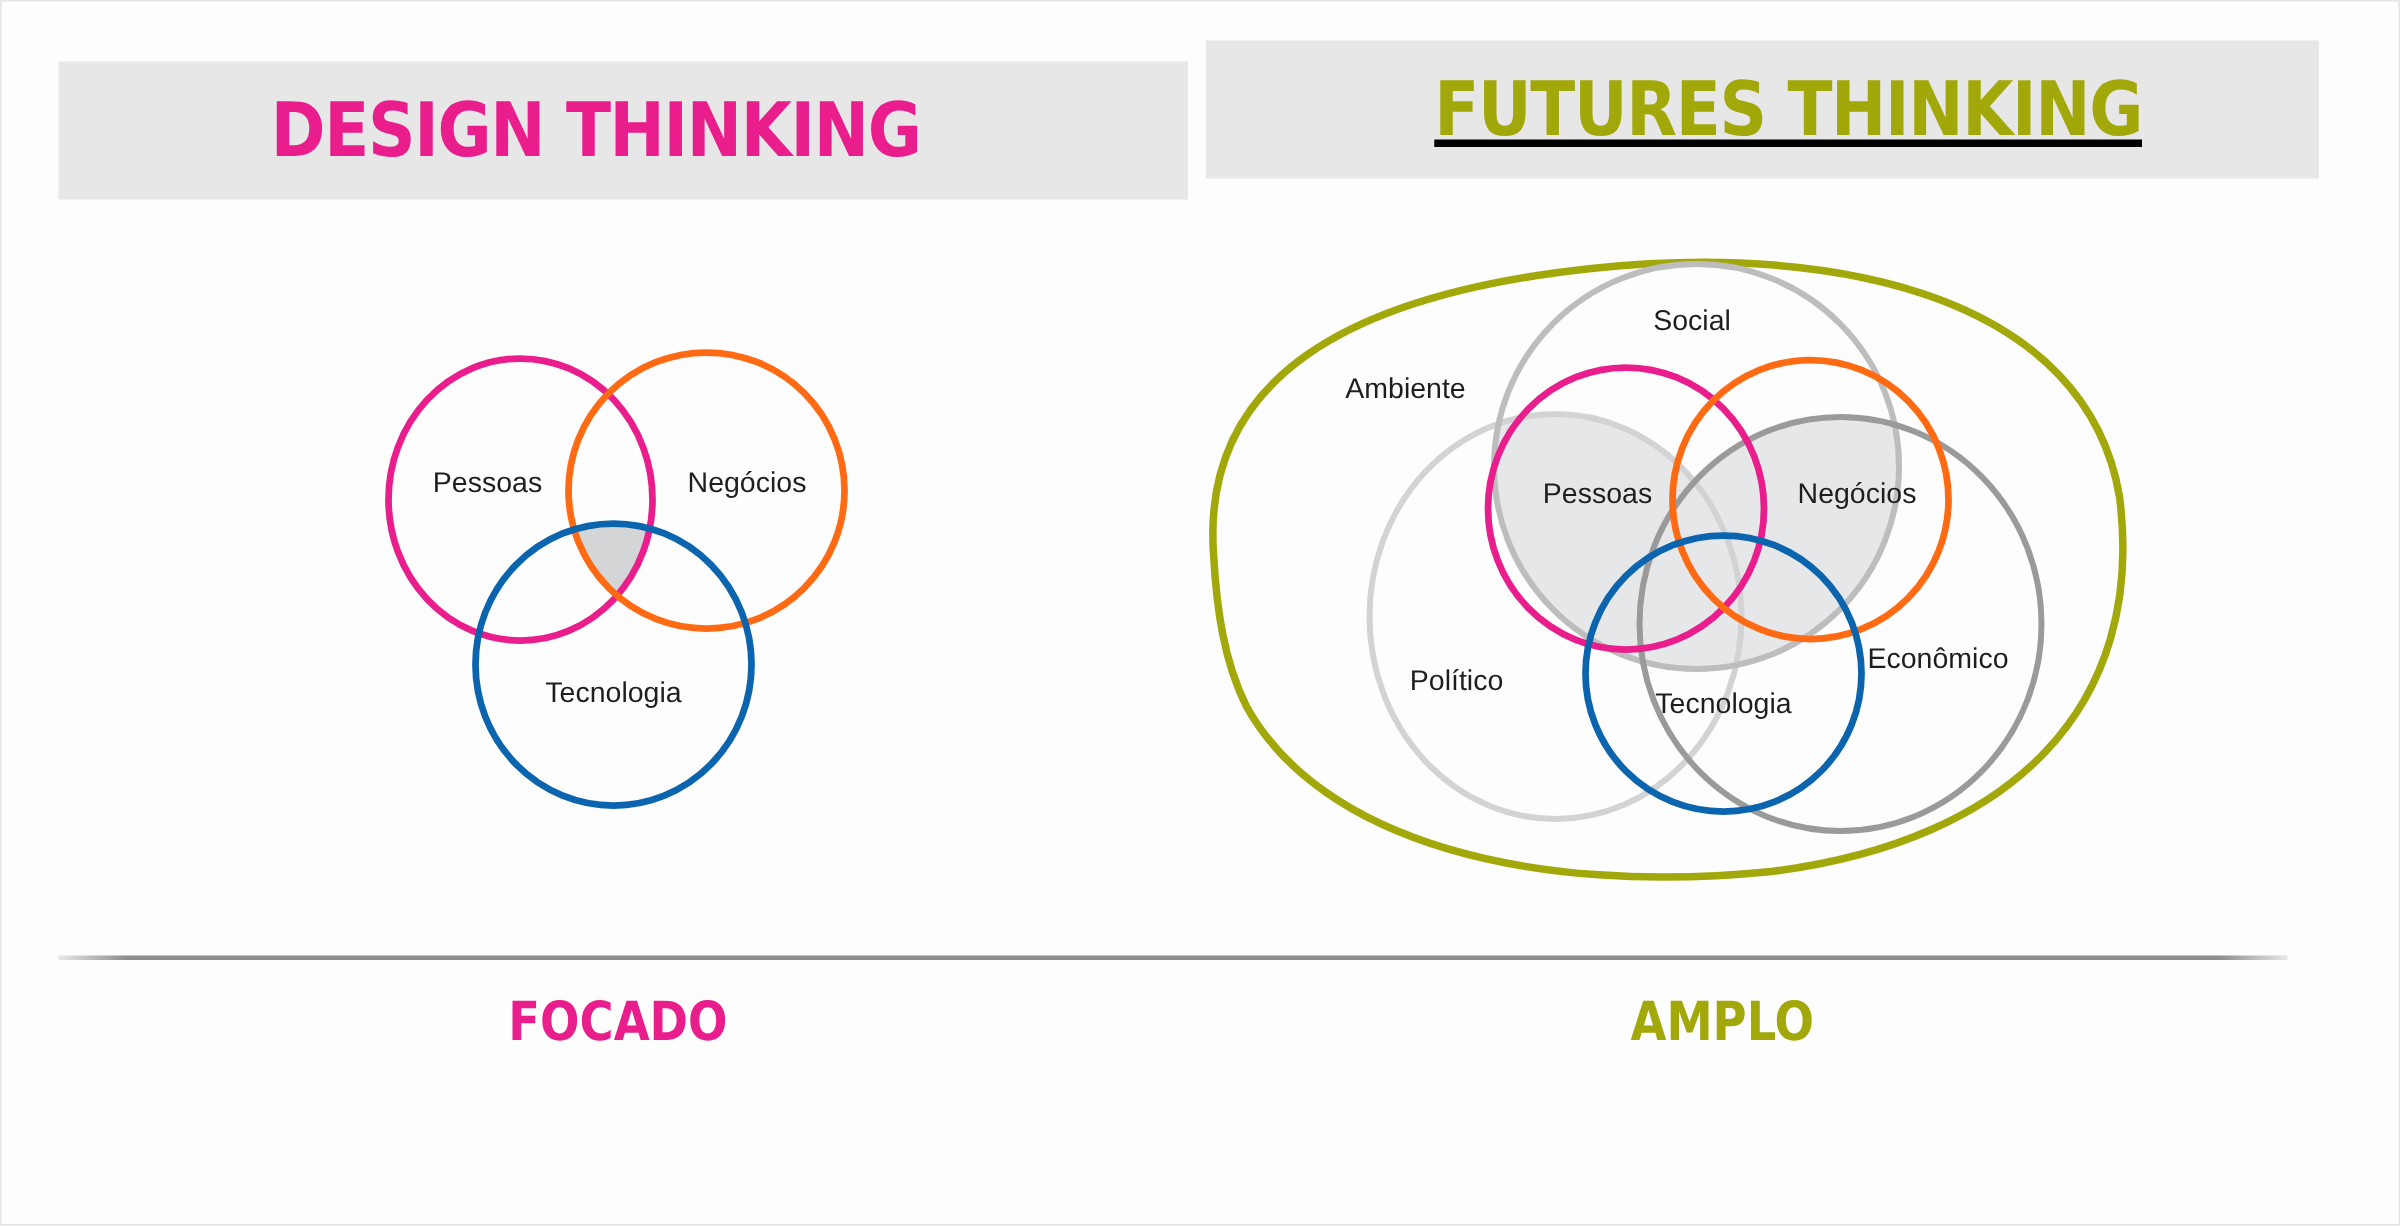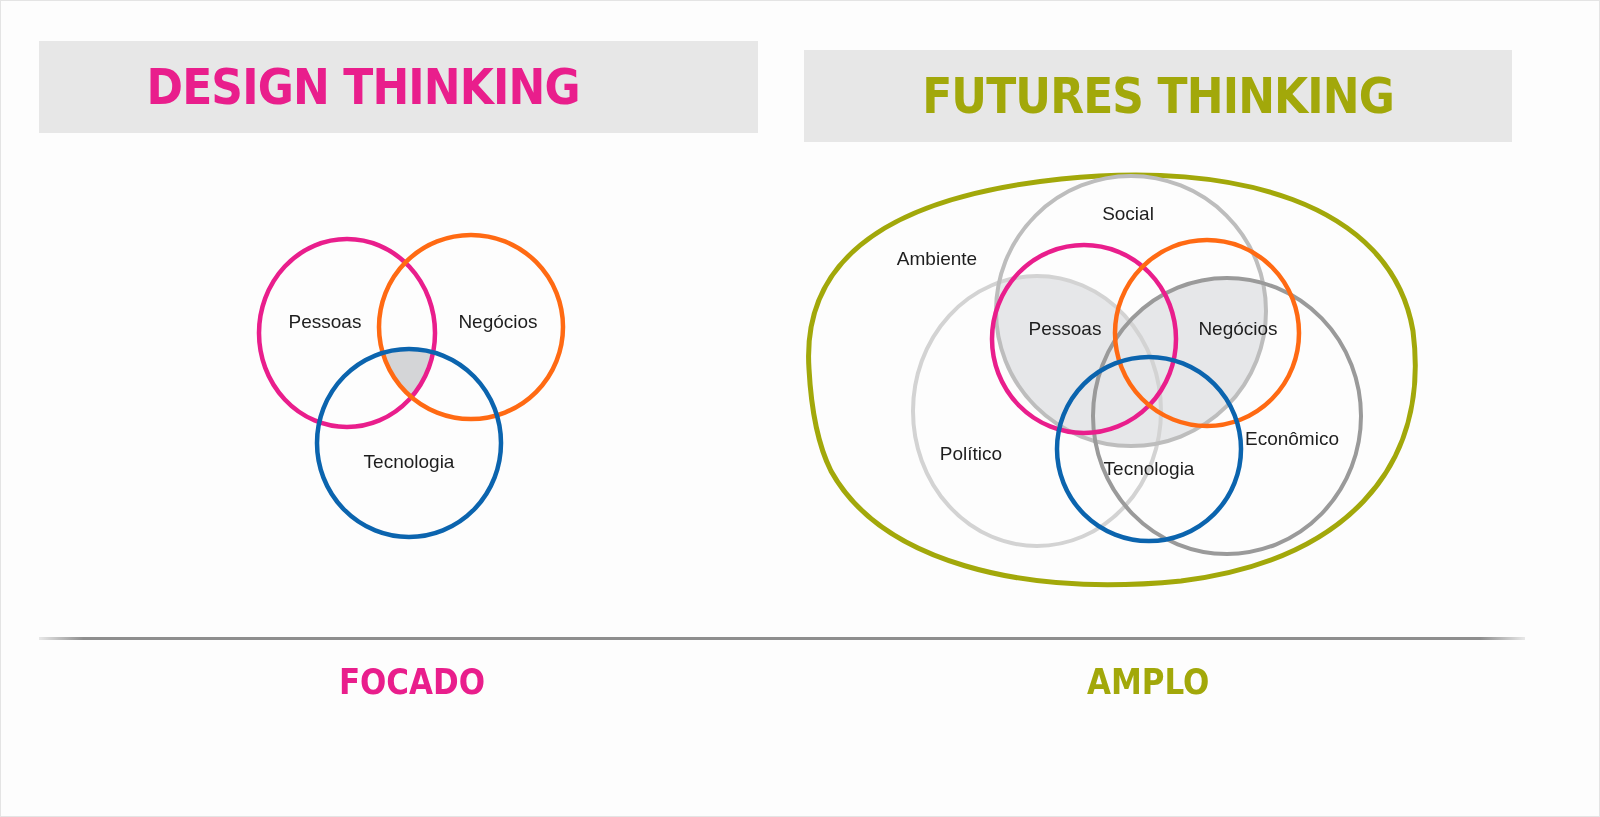--- a/index.html
+++ b/index.html
@@ -8,24 +8,24 @@
       background: #fdfdfd;
       position: relative;
       overflow: hidden;
       font-family: "Liberation Sans", sans-serif;
       box-sizing: border-box;
       border: 1px solid #e4e4e4;
     }
     .banner {
       position: absolute;
       background: #e7e7e7;
-      display: flex; align-items: center; justify-content: center;
+      display: flex; align-items: center; justify-content: center; padding-left: 34px;
     }
     .banner-left { left: 38px; top: 40px; width: 719px; height: 92px; }
-    .banner-right { left: 803px; top: 49px; width: 708px; height: 92px; }
+    .banner-right { left: 803px; top: 26px; width: 708px; height: 92px; text-decoration: underline; }
     .banner-title {
       font-family: "DejaVu Sans", sans-serif;
       font-weight: bold;
       font-size: 50px;
       letter-spacing: -1px;
       transform: scaleX(0.88);
       white-space: nowrap;
     }
     .banner-left .banner-title { color: #e91e8c; margin-left: -70px; }
     .banner-right .banner-title { color: #a2a80a; }

